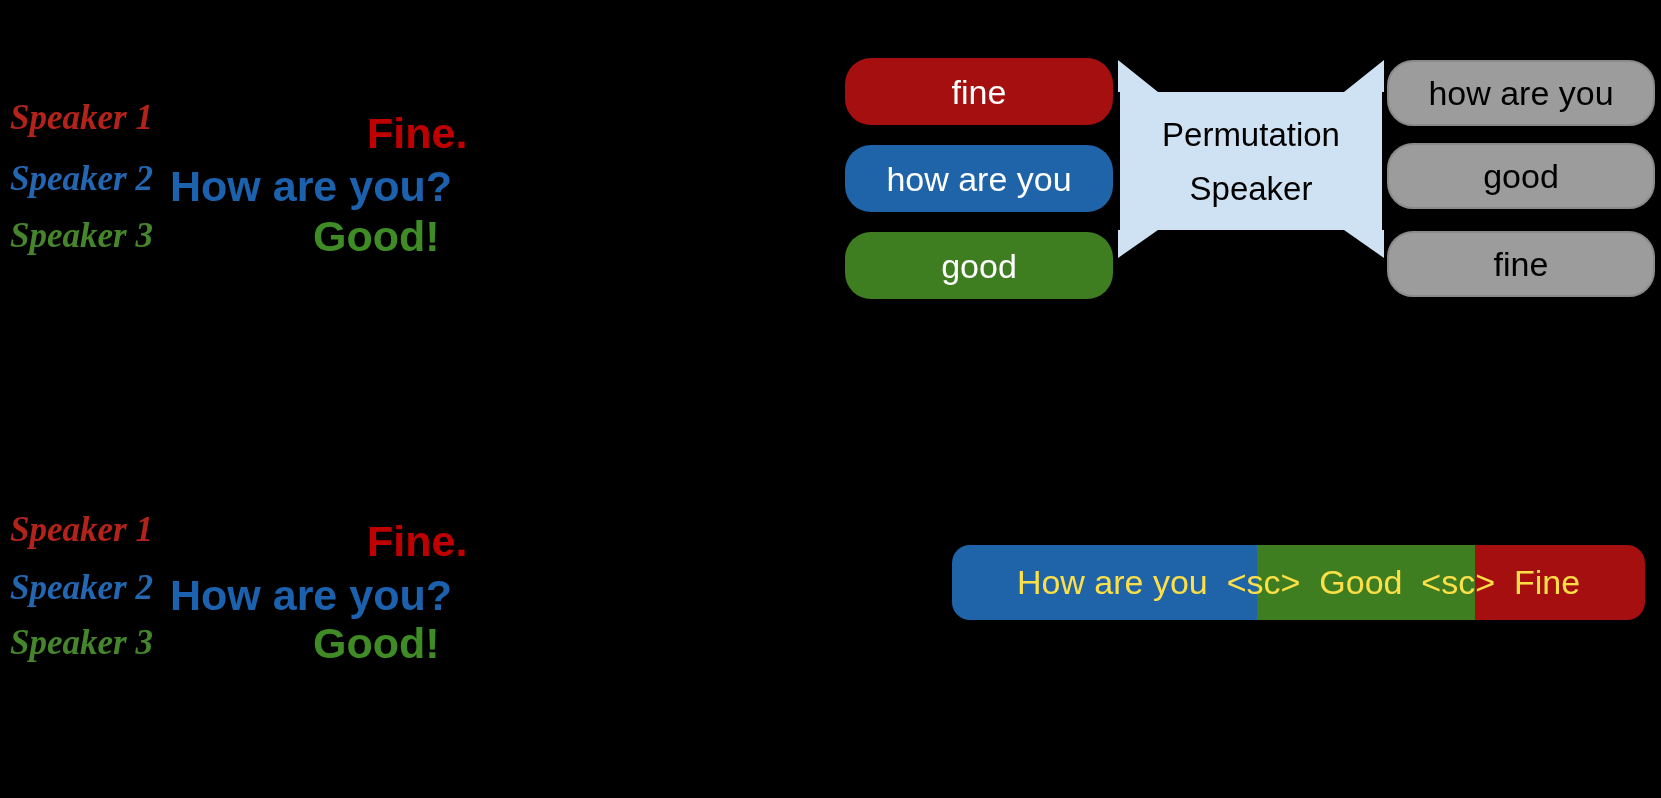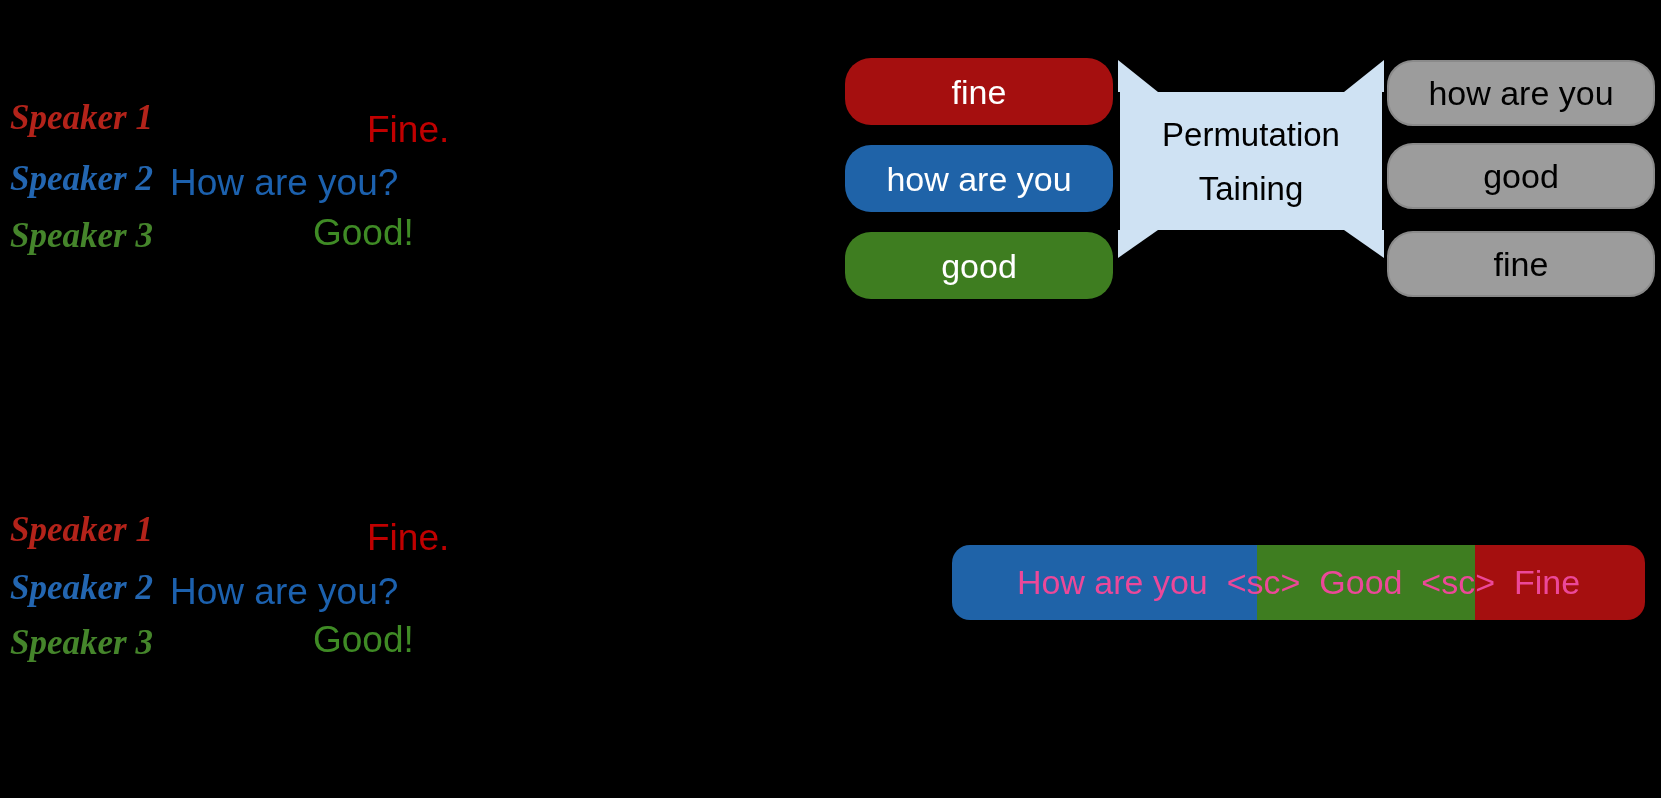--- a/index.html
+++ b/index.html
@@ -1,20 +1,20 @@
 <!DOCTYPE html>
 <html><head>
 <meta charset="utf-8">
 <style>
   html,body{margin:0;padding:0;background:#000;}
   .canvas{position:relative;width:1661px;height:681px;overflow:hidden;
           font-family:"Liberation Sans",sans-serif;}
   .sp{position:absolute;font-family:"Liberation Serif",serif;font-style:italic;
       font-weight:700;font-size:35px;line-height:1.05;white-space:nowrap;}
-  .ut{position:absolute;font-size:37px;font-weight:400;line-height:1.05;white-space:nowrap;}
+  .ut{position:absolute;font-size:43px;font-weight:700;line-height:1.05;white-space:nowrap;}
   .box{position:absolute;width:268px;height:67px;border-radius:26px;
        display:flex;align-items:center;justify-content:center;
        font-size:34px;line-height:1;box-sizing:border-box;}
   .box.colored{color:#fff;}
   .box.gray{border:2px solid #8a8a8a;color:#000;height:66px;}
   .pit-svg{position:absolute;}
   .pit-label{position:absolute;display:flex;flex-direction:column;align-items:center;
              justify-content:center;color:#000;font-size:33px;line-height:43px;text-align:right;gap:11px;}
   .bar{position:absolute;display:flex;border-radius:18px;overflow:hidden;}
   .seg{height:100%;}
@@ -42,36 +42,36 @@
 
   <svg class="pit-svg" style="left:1105px;top:48px;" width="292" height="220" viewBox="0 0 292 220">
     <polygon points="13,12 13,44 53,44" style="fill: rgb(207, 226, 243);"></polygon>
     <polygon points="279,12 279,44 239,44" style="fill: rgb(207, 226, 243);"></polygon>
     <polygon points="13,210 13,182 53,182" style="fill: rgb(207, 226, 243);"></polygon>
     <polygon points="279,210 279,182 239,182" style="fill: rgb(207, 226, 243);"></polygon>
     <rect x="15" y="44" width="262" height="138" style="fill: rgb(207, 226, 243);"></rect>
   </svg>
   <div class="pit-label" style="left: 1120px; top: 92px; width: 262px; height: 138px; color: rgb(0, 0, 0);">
     <span>Permutation</span>
-    <span>Taining</span>
+    <span>Speaker</span>
   </div>
 
   <div class="box gray" style="left: 1387px; top: 60px; background: rgb(156, 156, 156); border-color: rgb(138, 138, 138); color: rgb(0, 0, 0);">how are you</div>
   <div class="box gray" style="left: 1387px; top: 143px; background: rgb(156, 156, 156); border-color: rgb(138, 138, 138); color: rgb(0, 0, 0);">good</div>
   <div class="box gray" style="left: 1387px; top: 231px; background: rgb(156, 156, 156); border-color: rgb(138, 138, 138); color: rgb(0, 0, 0);">fine</div>
 
   <span class="sp" style="left: 10px; top: 512px; color: rgb(179, 35, 26);">Speaker 1</span>
   <span class="ut" style="left: 367px; top: 519px; color: rgb(192, 0, 0);">Fine.</span>
 
   <span class="sp" style="left: 10px; top: 570px; color: rgb(35, 102, 177);">Speaker 2</span>
   <span class="ut" style="left: 170px; top: 573px; color: rgb(28, 97, 174);">How are you?</span>
 
   <span class="sp" style="left: 10px; top: 625px; color: rgb(69, 133, 43);">Speaker 3</span>
   <span class="ut" style="left: 313px; top: 621px; color: rgb(63, 139, 37);">Good!</span>
 
   <div class="bar" style="left:952px;top:545px;width:693px;height:75px;">
     <div class="seg" style="width: 305px; background: rgb(31, 99, 168);"></div>
     <div class="seg" style="width: 218px; background: rgb(62, 125, 32);"></div>
     <div class="seg" style="width: 170px; background: rgb(165, 15, 15);"></div>
-    <span class="bar-caption" style="color: #ec4899;">How are you  &lt;sc&gt;  Good  &lt;sc&gt;  Fine</span>
+    <span class="bar-caption" style="color: #fde047;">How are you  &lt;sc&gt;  Good  &lt;sc&gt;  Fine</span>
   </div>
 
 </div>
 
 </body></html>

